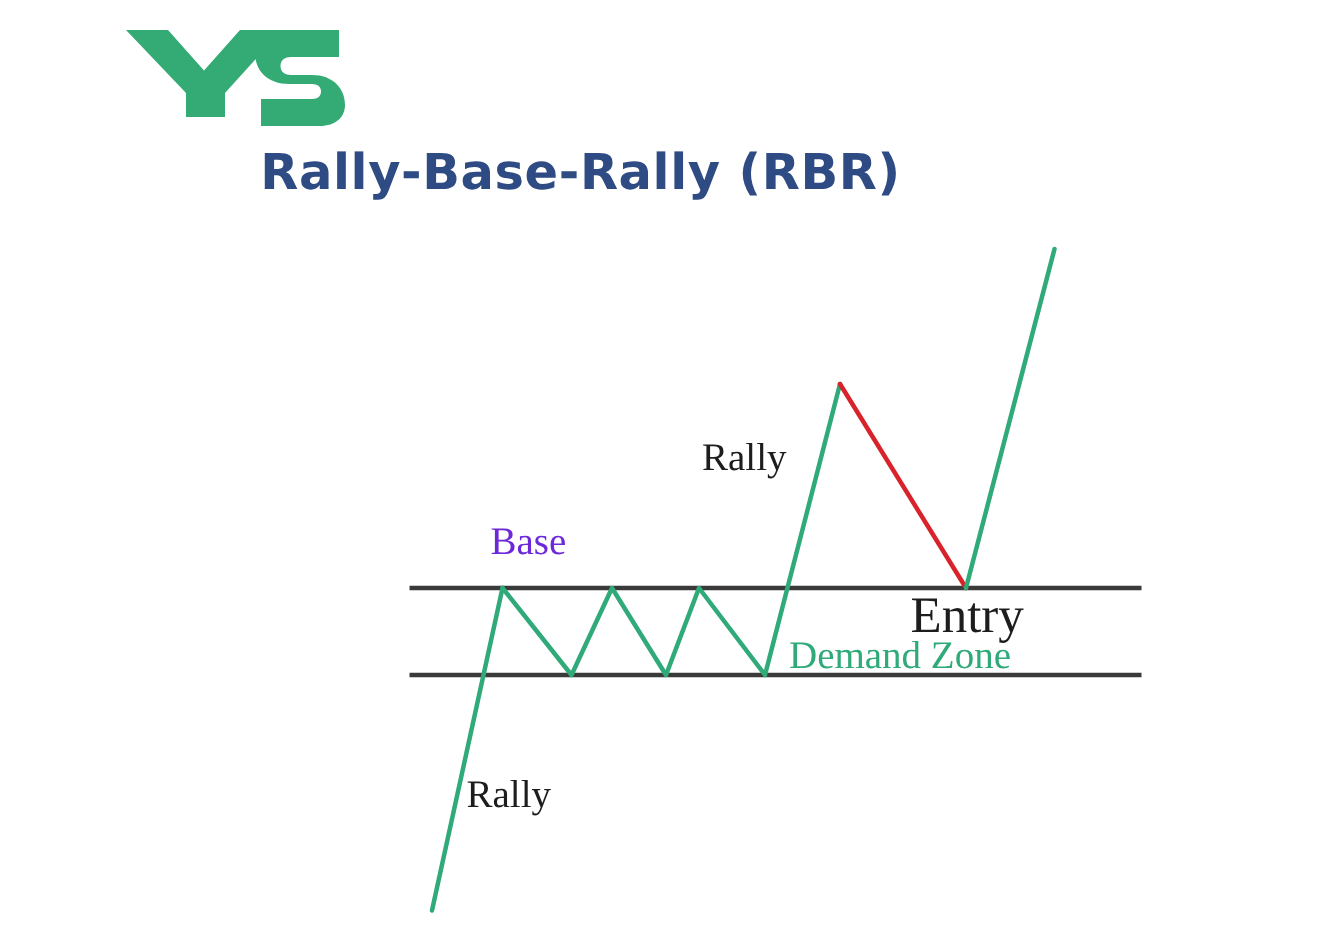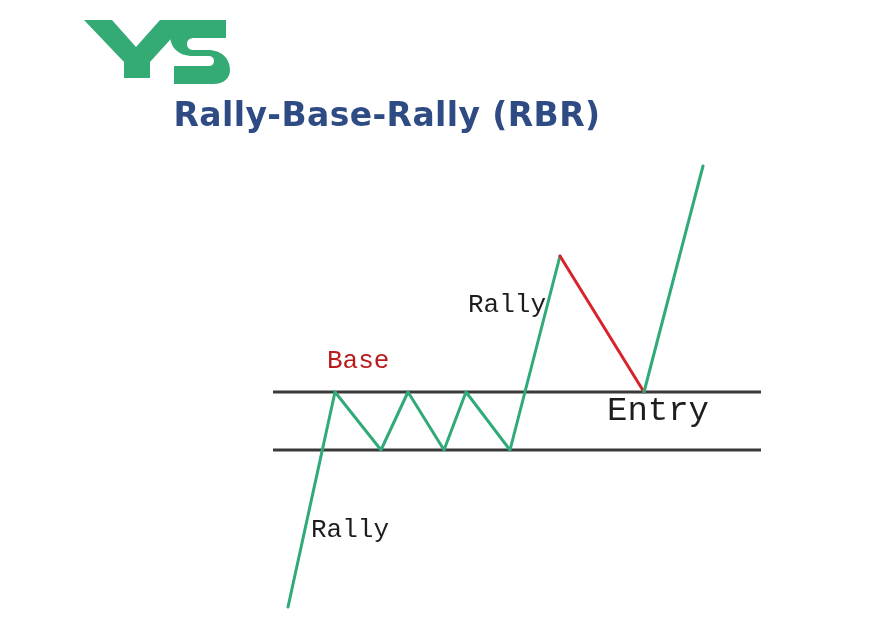--- a/index.html
+++ b/index.html
@@ -57,29 +57,29 @@
     position: absolute;
     left: 0;
     top: 0;
     width: 879px;
     height: 629px;
   }
 
   
   .lbl {
     position: absolute;
-    font-family: Liberation Mono, monospace;
+    font-family: Liberation Serif, serif;
     white-space: nowrap;
     line-height: 1;
   }
   .lbl-base {
     left: 327px;
     top: 348px;
     font-size: 26px;
-    color: #b91c1c;
+    color: #6d28d9;
   }
   .lbl-rally-mid {
     left: 468px;
     top: 292px;
     font-size: 26px;
     color: #1d1d1d;
   }
   .lbl-rally-low {
     left: 311px;
     top: 517px;
@@ -135,14 +135,15 @@
   </svg>
 
   <div class="lbl lbl-base">Base</div>
 
   <div class="lbl lbl-rally-mid">Rally</div>
 
   <div class="lbl lbl-rally-low">Rally</div>
 
   <div class="lbl lbl-entry">Entry</div>
 
+  <div class="lbl lbl-demand">Demand Zone</div>
 
 </div>
 
 </body></html>

